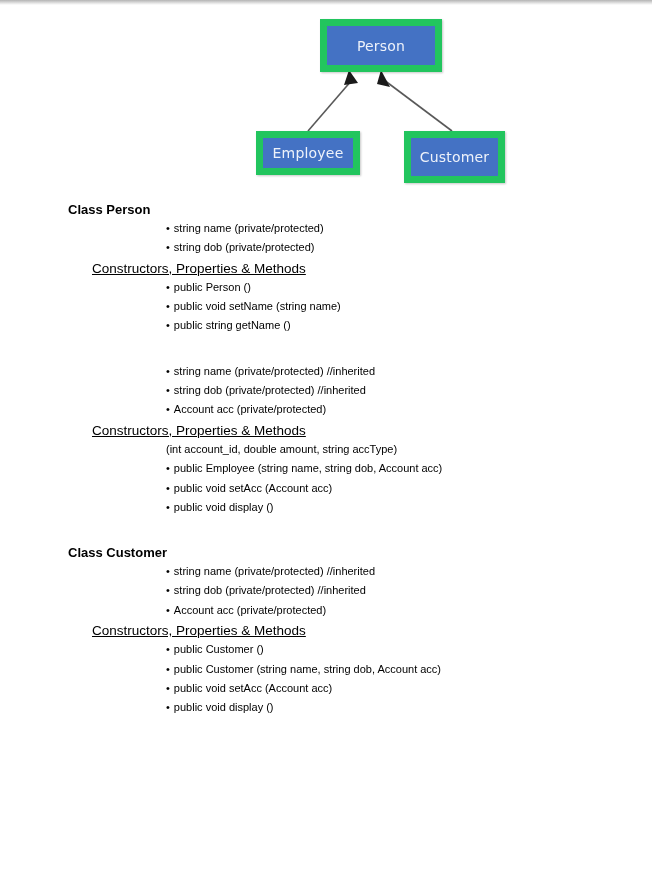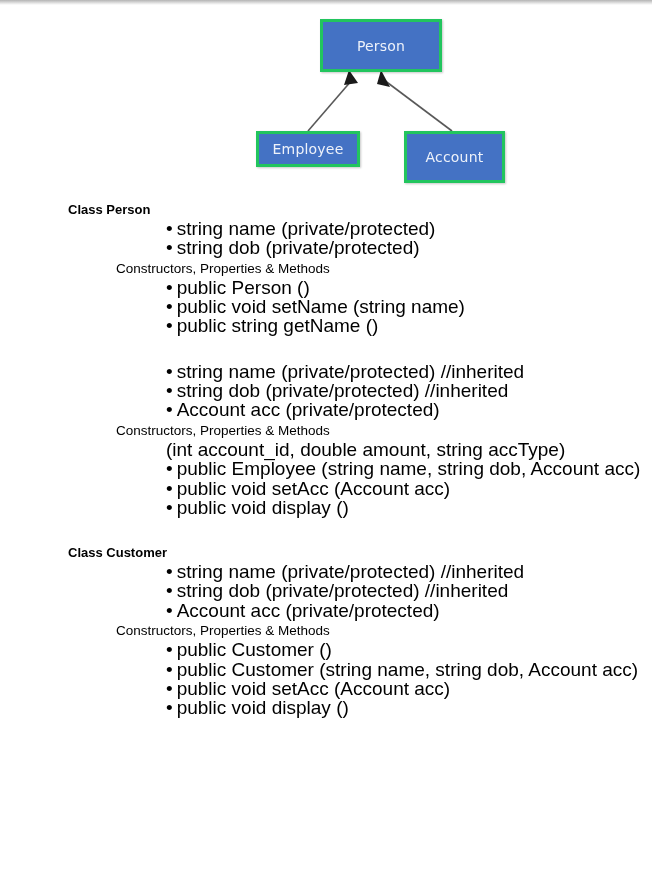--- a/index.html
+++ b/index.html
@@ -32,35 +32,35 @@
     left: 0; top: 0;
     width: 652px;
     height: 200px;
   }
   .diagram svg { display: block; }
 
   .uml-box {
     position: absolute;
     box-sizing: border-box;
     background: #4472C4;
-    border: 3px solid #22c55e;
+    border: 7px solid #22c55e;
     box-shadow: 1px 1px 2px rgba(0,0,0,0.22);
     display: flex;
     align-items: center;
     justify-content: center;
   }
   .uml-box span {
     color: #eef2fa;
     font-size: 14px;
     letter-spacing: 0.2px;
     font-family: "DejaVu Sans", sans-serif;
   }
 
   #box-person   { left: 320px; top: 19px;  width: 122px; height: 53px; }
-  #box-employee { left: 256px; top: 131px; width: 104px; height: 36px; }
+  #box-employee { left: 256px; top: 131px; width: 104px; height: 44px; }
   #box-customer { left: 404px; top: 131px; width: 101px; height: 52px; }
 
   
   .body-text {
     position: absolute;
     left: 0;
     top: 200px;
     width: 652px;
   }
 
@@ -74,38 +74,39 @@
     white-space: nowrap;
   }
 
   .member-list {
     list-style: none;
     margin: 0;
     padding: 0;
   }
 
   .member-line {
-    font-size: 19px;
+    font-size: 11px;
     line-height: 19.3px;
     margin-left: 166px;
     white-space: nowrap;
   }
   .member-line .bullet {
     display: inline-block;
     margin-right: 4px;
   }
 
   
   .member-line.continuation {
   }
 
   .section-label {
     font-size: 13.5px;
     line-height: 19.3px;
-    margin-left: 116px;
+    margin-left: 92px;
+    text-decoration: underline;
     white-space: nowrap;
     display: inline-block;
   }
   .section-label-row { line-height: 19.3px; }
 </style>
 </head>
 <body>
 
 <div class="page-top-shadow"></div>
 
@@ -119,21 +120,21 @@
     <polygon points="381,70 377,84 390,87" fill="#1a1a1a"></polygon>
   </svg>
 
   <div class="uml-box" id="box-person">
     <span>Person</span>
   </div>
   <div class="uml-box" id="box-employee">
     <span>Employee</span>
   </div>
   <div class="uml-box" id="box-customer">
-    <span>Account</span>
+    <span>Customer</span>
   </div>
 </div>
 
 <div class="body-text">
 
   <div class="class-block">
     <div class="class-title">Class Person</div>
     <div class="member-list">
       <div class="member-line"><span class="bullet">•</span><span>string name (private/protected)</span></div>
       <div class="member-line"><span class="bullet">•</span><span>string dob (private/protected)</span></div>

